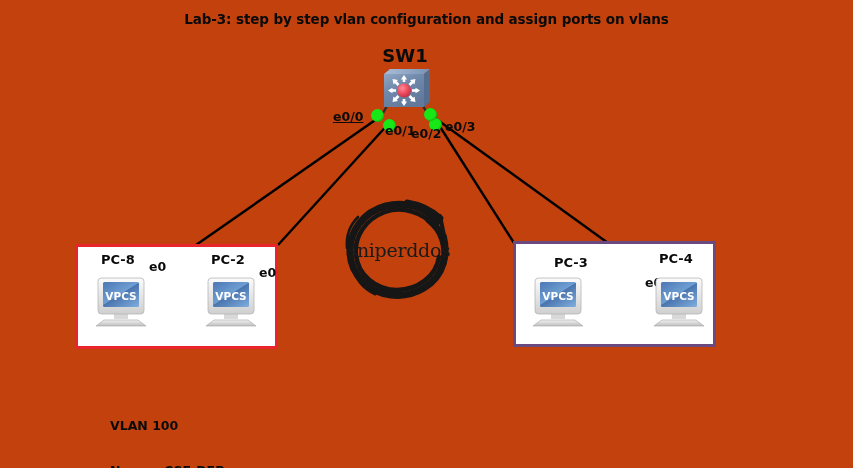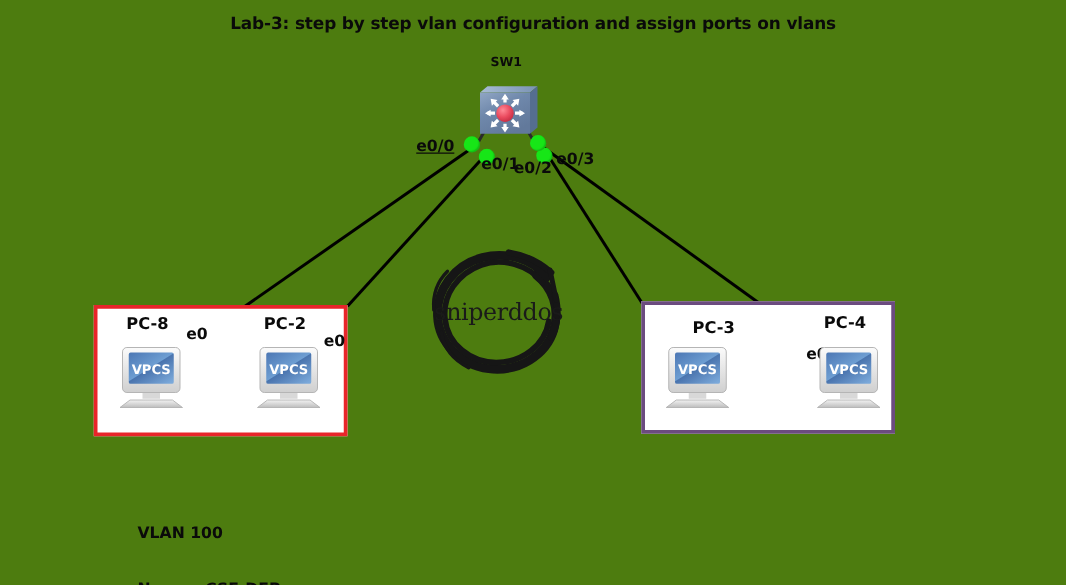--- a/index.html
+++ b/index.html
@@ -4,21 +4,21 @@
 <style>
   html, body {
     margin: 0;
     padding: 0;
     background: #dcdcdc;
   }
   #canvas {
     position: relative;
     width: 853px;
     height: 468px;
-    background: #4d7c0f;
+    background: #c2410c;
     overflow: hidden;
     font-family: "DejaVu Sans", "Liberation Sans", sans-serif;
   }
 
   
   #title {
     position: absolute;
     left: 0;
     top: 11px;
     width: 853px;
@@ -52,21 +52,21 @@
     width: 203px; height: 106px;
     border: 3px solid #6b4b7f;
   }
 
   
   #sw1-label {
     position: absolute;
     left: 360px; top: 45px;
     width: 90px;
     text-align: center;
-    font-size: 10px;
+    font-size: 18px;
     font-weight: bold;
     color: #0a0a0a;
   }
   #sw1-icon {
     position: absolute;
     left: 378px; top: 66px;
     width: 54px; height: 50px;
   }
 
   

